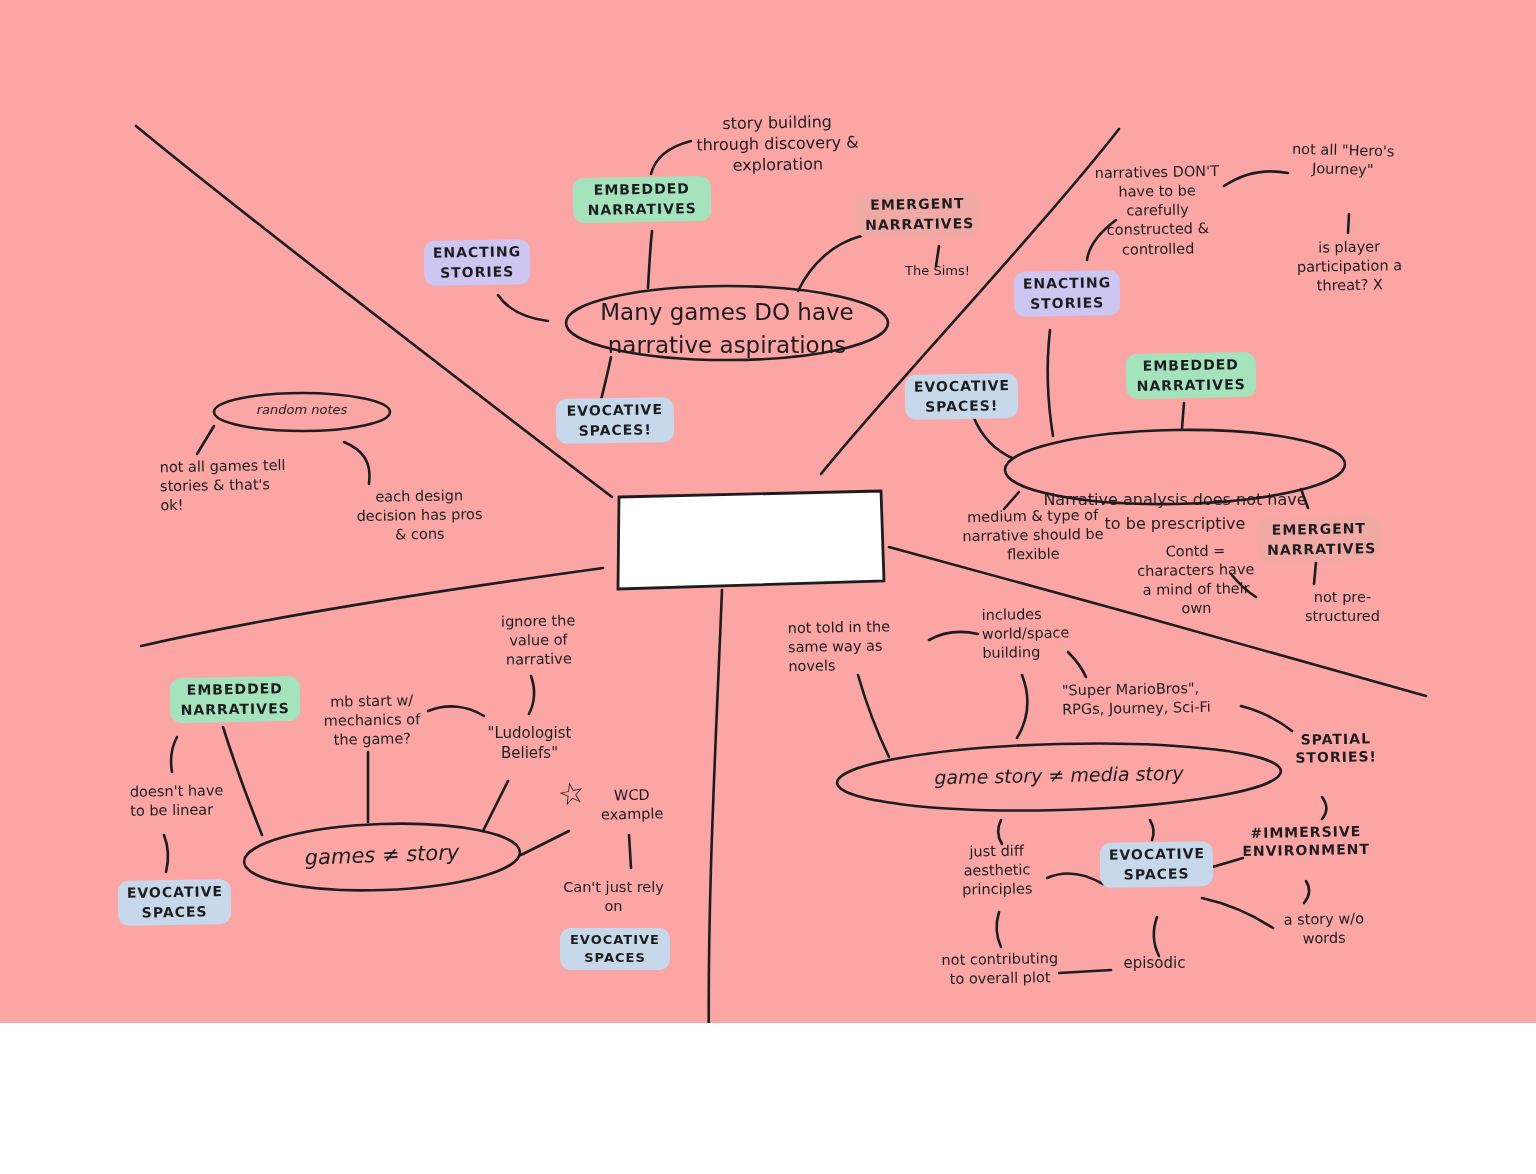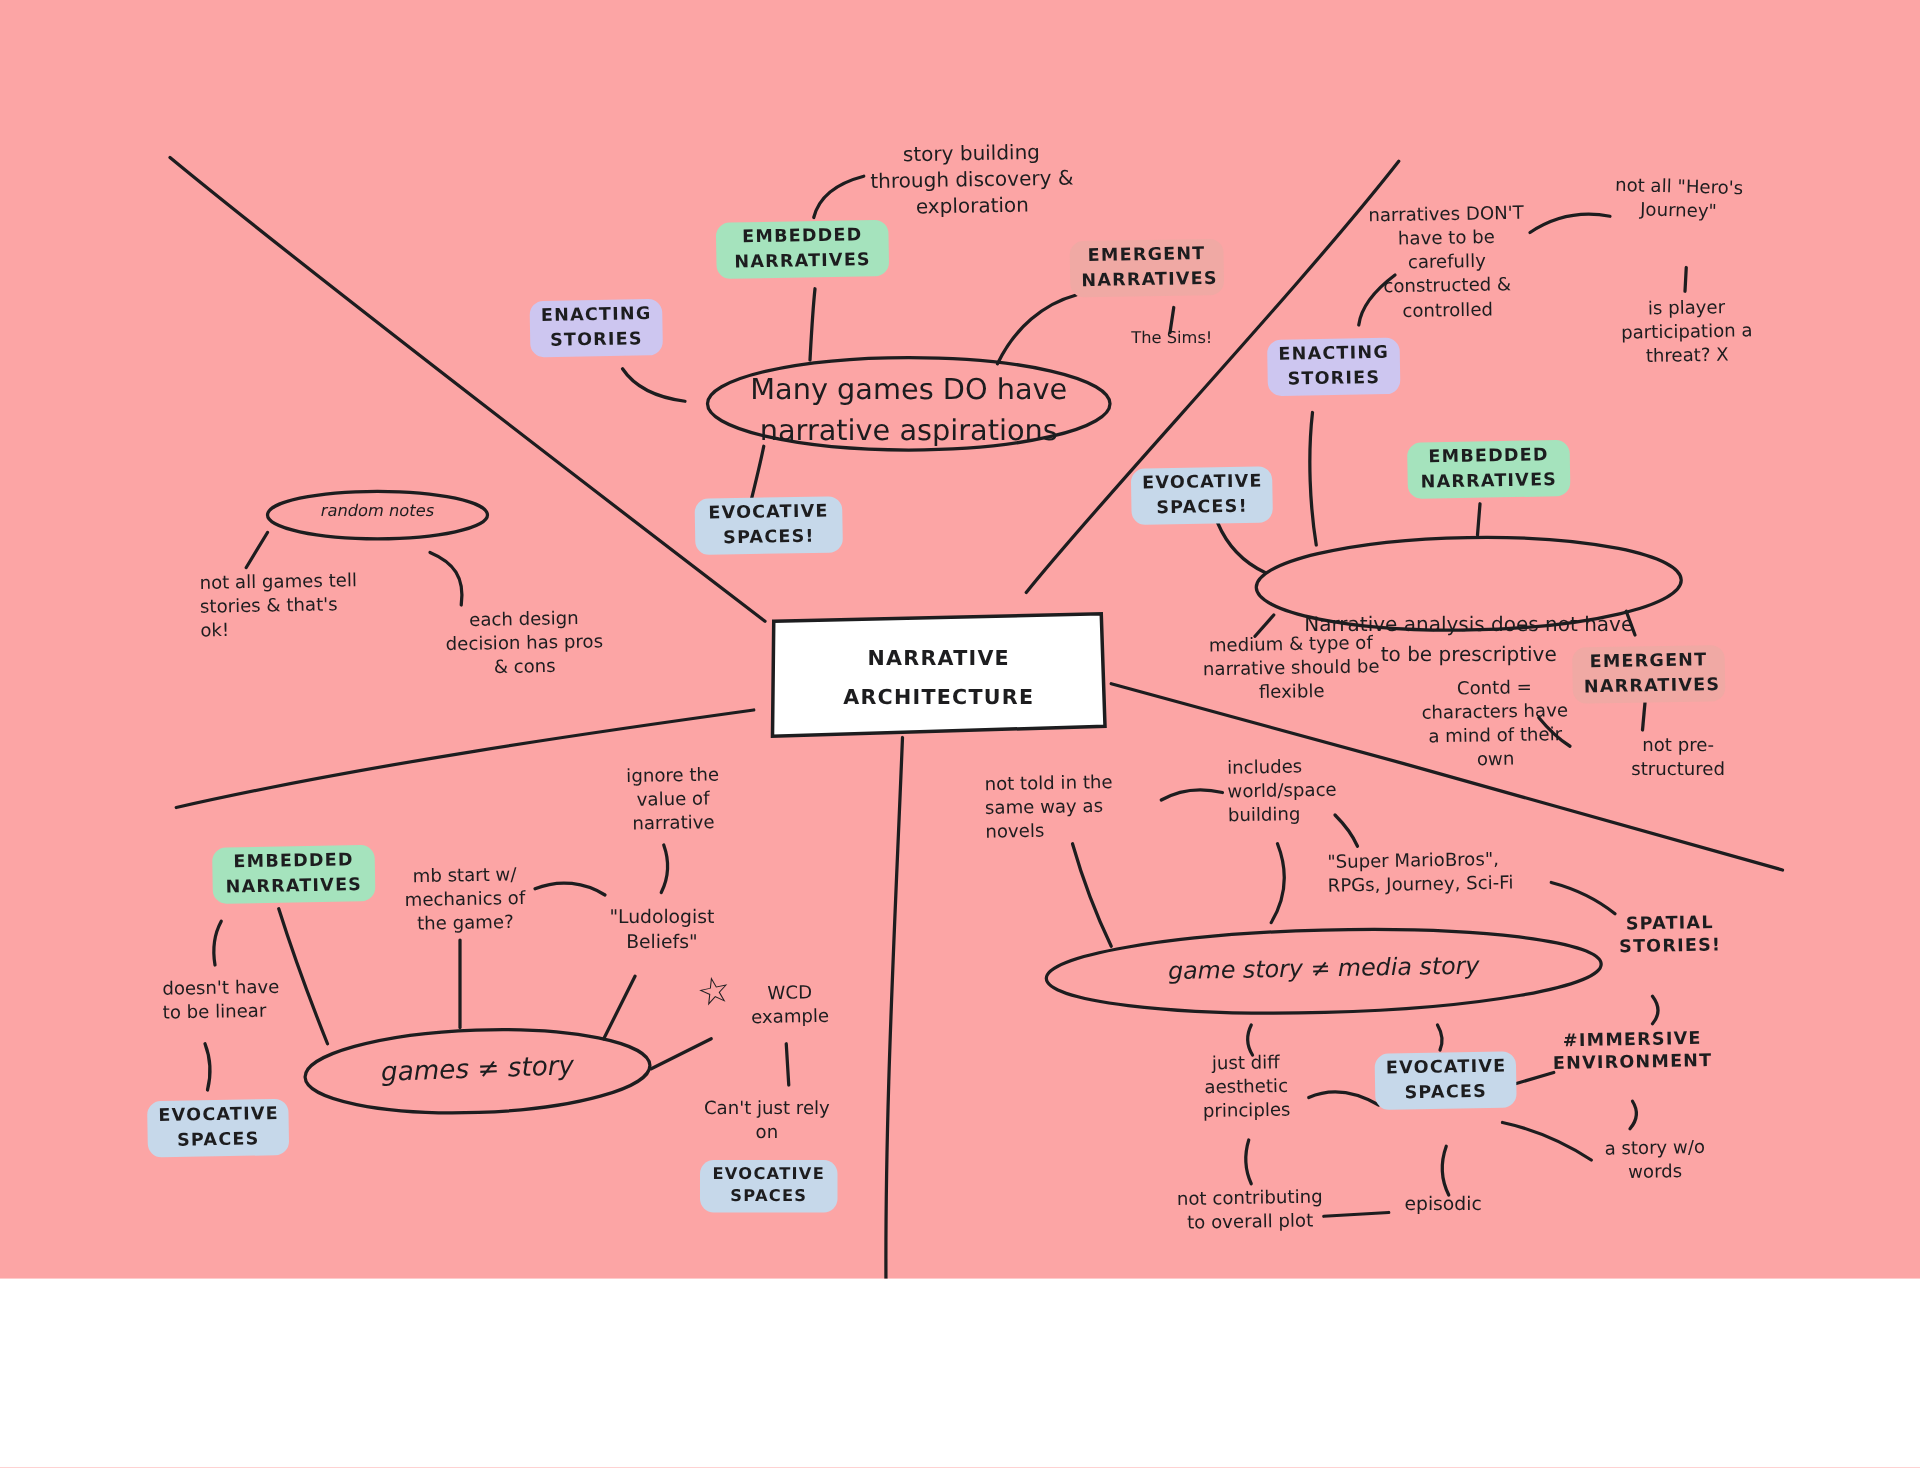--- a/index.html
+++ b/index.html
@@ -112,21 +112,20 @@
   <div class="note c tilt-s" style="left:948px;top:507px;width:170px;">medium &amp; type of narrative should be flexible</div>
   <div class="note c tilt-s" style="left:1135px;top:542px;width:122px;">Contd = characters have a mind of their own</div>
   <div class="hl red tilt-s" style="left:1258px;top:517px;width:104px;">EMERGENT NARRATIVES</div>
   <div class="note c" style="left:1285px;top:588px;width:115px;">not pre-structured</div>
 
   <div class="ell" style="left:222px;top:402px;width:160px;font-size:13px;font-style:italic;">random notes</div>
   <div class="note tilt-s" style="left:160px;top:457px;width:130px;">not all games tell stories &amp; that's ok!</div>
   <div class="note c tilt-s" style="left:352px;top:487px;width:135px;">each design decision has pros &amp; cons</div>
 
   <div class="ell caps" style="left:630px;top:511px;width:242px;font-size:16.5px;line-height:1.9;">
-    <div>NARRATIVE ARCHITECTURE</div>
   </div>
 
   <div class="hl green tilt-s" style="left:170px;top:677px;width:112px;">EMBEDDED NARRATIVES</div>
   <div class="note tilt-s" style="left:130px;top:782px;width:95px;">doesn't have to be linear</div>
   <div class="hl blue tilt-s" style="left:118px;top:880px;width:95px;">EVOCATIVE SPACES</div>
   <div class="note c tilt-s" style="left:312px;top:692px;width:120px;">mb start w/ mechanics of the game?</div>
   <div class="note c tilt-s" style="left:486px;top:612px;width:105px;">ignore the value of narrative</div>
   <div class="note c" style="left:472px;top:724px;width:115px;font-size:15px;">"Ludologist Beliefs"</div>
   <span class="star" style="left:558px;top:776px;">☆</span>
   <div class="note c tilt-s" style="left:596px;top:786px;width:72px;">WCD example</div>

